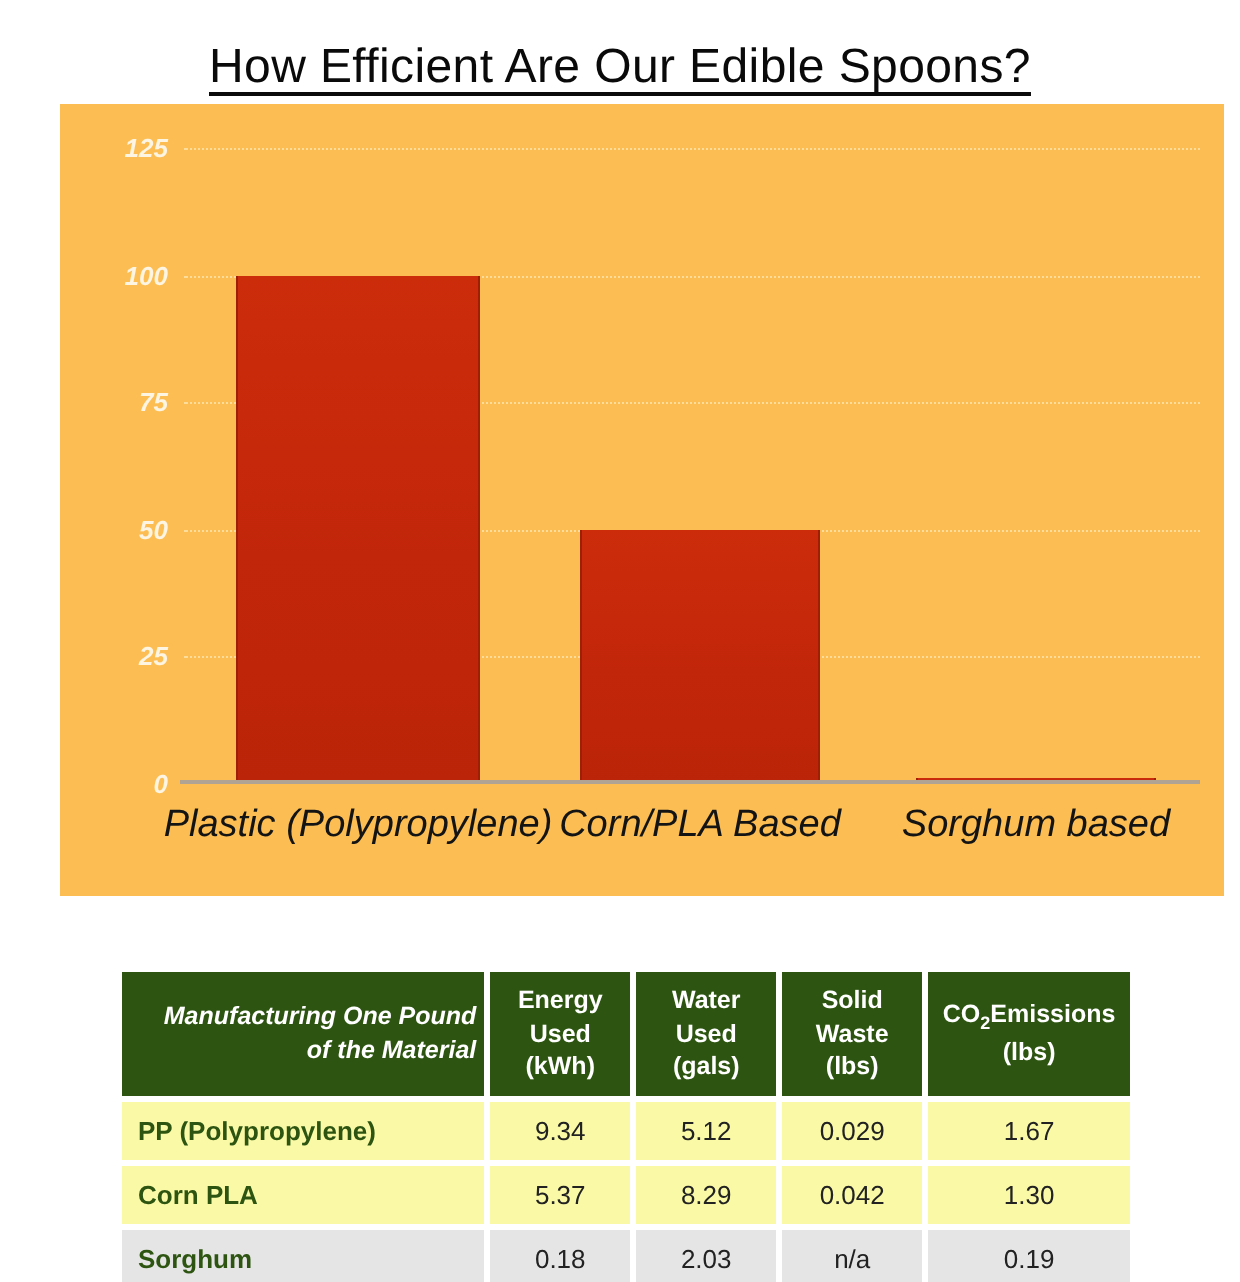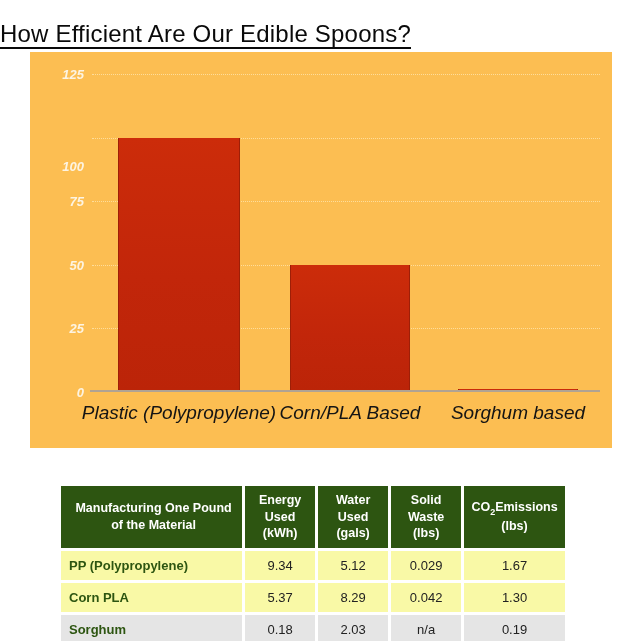--- a/index.html
+++ b/index.html
@@ -14,20 +14,21 @@
     overflow: hidden;
     position: relative;
   }
 
   
   #page-title {
     position: absolute;
     left: 0;
     top: 4px;
     width: 620px;
+    text-align: center;
     font-size: 24px;
     font-weight: 400;
     color: #0a0a0a;
     letter-spacing: 0.2px;
   }
   #page-title span.underline-text {
     text-decoration: underline;
     text-underline-offset: 5px;
     text-decoration-thickness: 2px;
   }
@@ -115,23 +116,24 @@
     font-weight: bold;
     font-size: 12.5px;
     line-height: 1.32;
     padding: 6px 4px;
     vertical-align: middle;
     text-align: center;
     height: 52px;
     box-sizing: border-box;
   }
   #data-table th.col-label {
-    text-align: center;
+    text-align: right;
     padding-left: 8px;
     width: 176px;
+    font-style: italic;
   }
   #data-table th.col-num { width: 68px; }
   #data-table th.col-co2 { width: 98px; }
 
   #data-table td {
     padding: 7px 4px;
     text-align: center;
     color: #222222;
     font-size: 13px;
   }
@@ -155,21 +157,21 @@
 <div id="chart-panel">
   <div id="plot-area">
 
     <div class="gridline" style="top:0%;"></div>
     <div class="gridline" style="top:20%;"></div>
     <div class="gridline" style="top:40%;"></div>
     <div class="gridline" style="top:60%;"></div>
     <div class="gridline" style="top:80%;"></div>
 
     <div class="y-tick-label" style="top:0%;">125</div>
-    <div class="y-tick-label" style="top:20%;margin-top:28px;">100</div>
+    <div class="y-tick-label" style="top:20%;">100</div>
     <div class="y-tick-label" style="top:40%;">75</div>
     <div class="y-tick-label" style="top:60%;">50</div>
     <div class="y-tick-label" style="top:80%;">25</div>
     <div class="y-tick-label" style="top:100%;">0</div>
 
     <div class="bar" style="left:26px;width:122px;height:80%;"></div>
     <div class="bar" style="left:198px;width:120px;height:40%;"></div>
     <div class="bar" style="left:366px;width:120px;height:0.8%;"></div>
 
     <div class="axis-baseline"></div>

